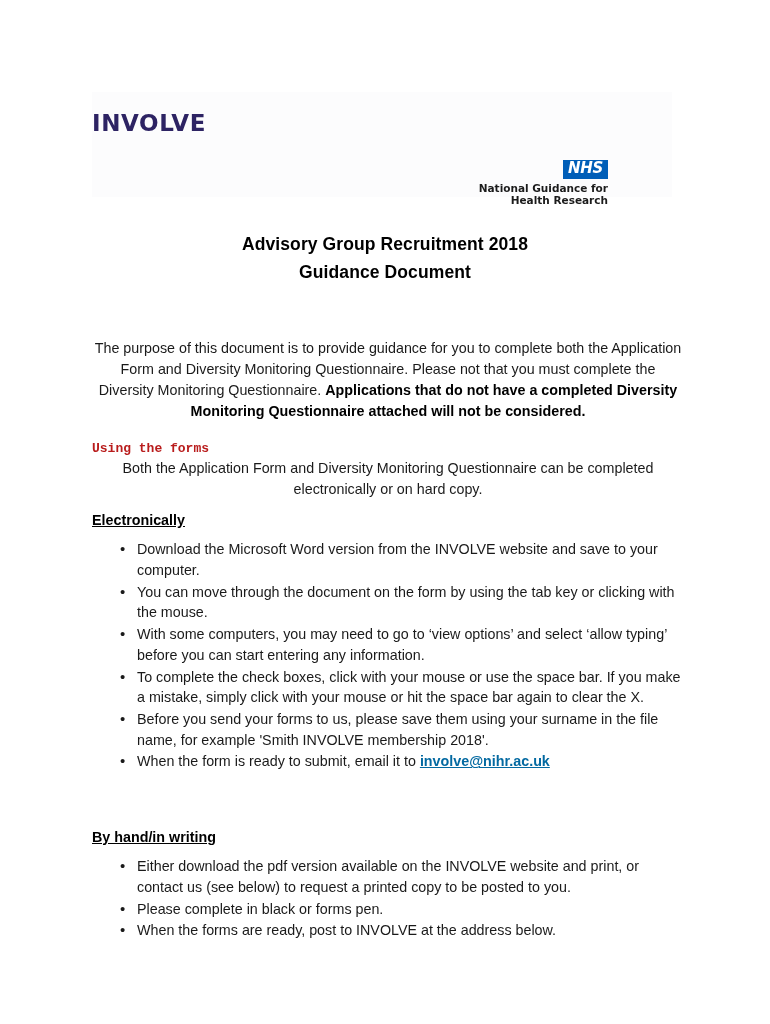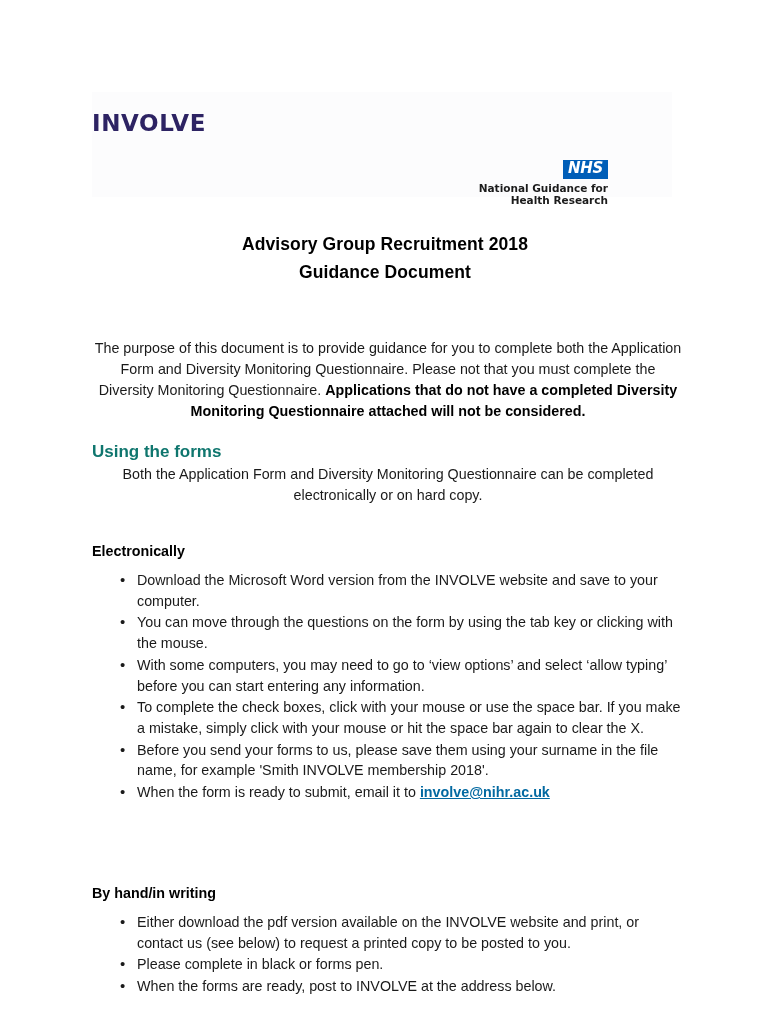--- a/index.html
+++ b/index.html
@@ -106,32 +106,34 @@
     margin: 0;
     font-size: 14.3px;
     line-height: 1.47;
     color: #1a1a1a;
     text-align: center;
   }
   p.body-text b { font-weight: bold; color: #000; }
 
   .sec-heading-blue {
     margin: 18px 0 0 0;
-    font-size: 17px;
-    font-weight: bold;
-    color: #0f766e;
+    font-size: 13px;
+    font-weight: bold;
+    color: #b91c1c;
     line-height: 1.4;
+    font-family: Liberation Mono, monospace;
   }
 
   .sec-heading-black {
-    margin: 35px 0 0 0;
+    margin: 10px 0 0 0;
     font-size: 14.3px;
     font-weight: bold;
     color: #000000;
     line-height: 1.4;
+    text-decoration: underline;
   }
 
   .spacer-para { margin-top: 13px; }
 
   ul.bullets {
     margin: 9px 0 0 0;
     padding: 0;
     list-style: none;
   }
   ul.bullets li {
@@ -186,21 +188,21 @@
     <p class="body-text"><span>The purpose of this document is to provide guidance for you to complete both the Application Form and Diversity Monitoring Questionnaire.  Please not that you must complete the Diversity Monitoring Questionnaire.  </span><b>Applications that do not have a completed Diversity Monitoring Questionnaire attached will not be considered.</b></p>
 
     <div class="sec-heading-blue">Using the forms</div>
 
     <p class="body-text spacer-para">Both the Application Form and Diversity Monitoring Questionnaire can be completed electronically or on hard copy.</p>
 
     <div class="sec-heading-black">Electronically</div>
 
     <ul class="bullets">
       <li>Download the Microsoft Word version from the INVOLVE website and save to your computer.</li>
-      <li>You can move through the questions on the form by using the tab key or clicking with the mouse.</li>
+      <li>You can move through the document on the form by using the tab key or clicking with the mouse.</li>
       <li>With some computers, you may need to go to ‘view options’ and select ‘allow typing’ before you can start entering any information.</li>
       <li>To complete the check boxes, click with your mouse or use the space bar. If you make a mistake, simply click with your mouse or hit the space bar again to clear the X.</li>
       <li>Before you send your forms to us, please save them using your surname in the file name, for example 'Smith INVOLVE membership 2018'.</li>
       <li><span>When the form is ready to submit, email it to </span><a class="mail-link" href="#">involve@nihr.ac.uk</a></li>
     </ul>
 
     <div class="gap-large"></div>
 
     <div class="sec-heading-black">By hand/in writing</div>
 

